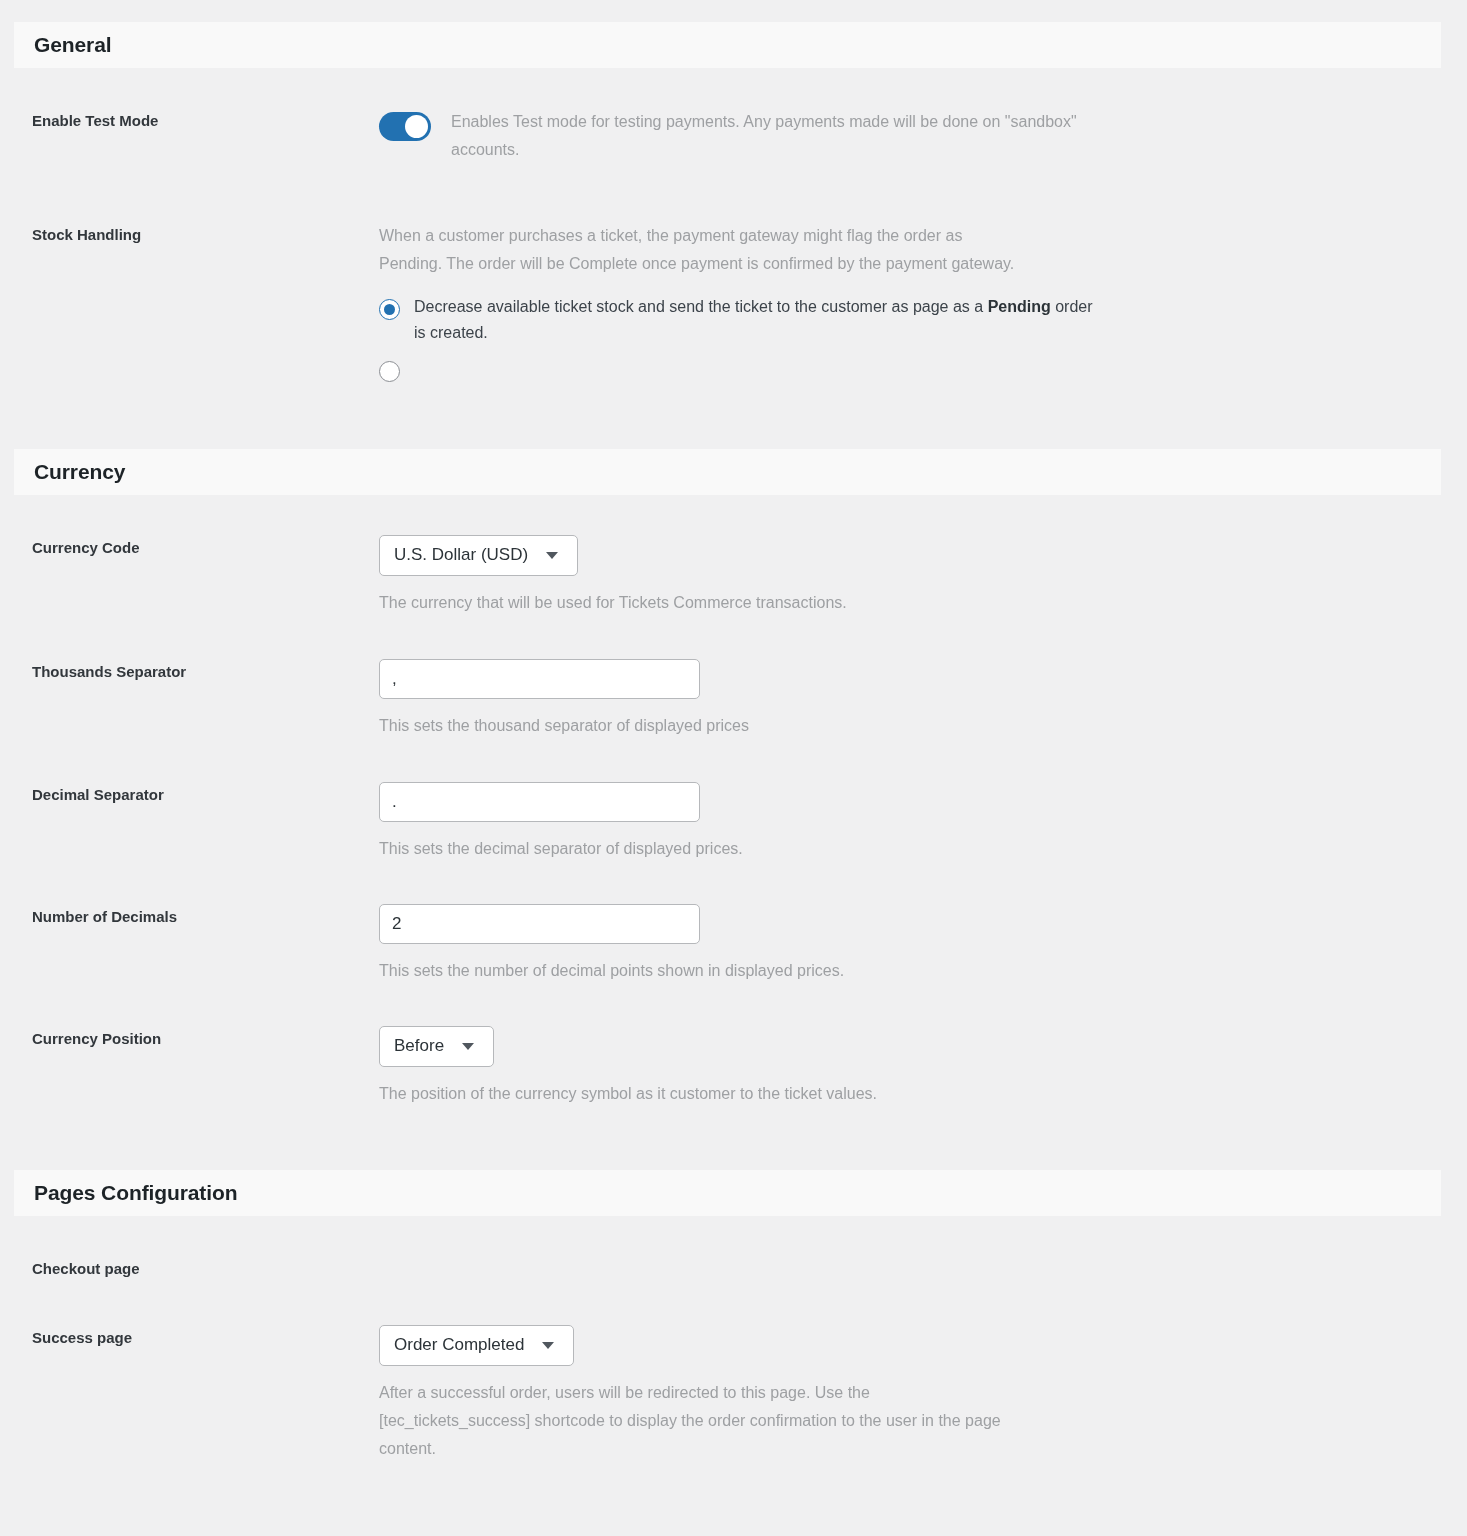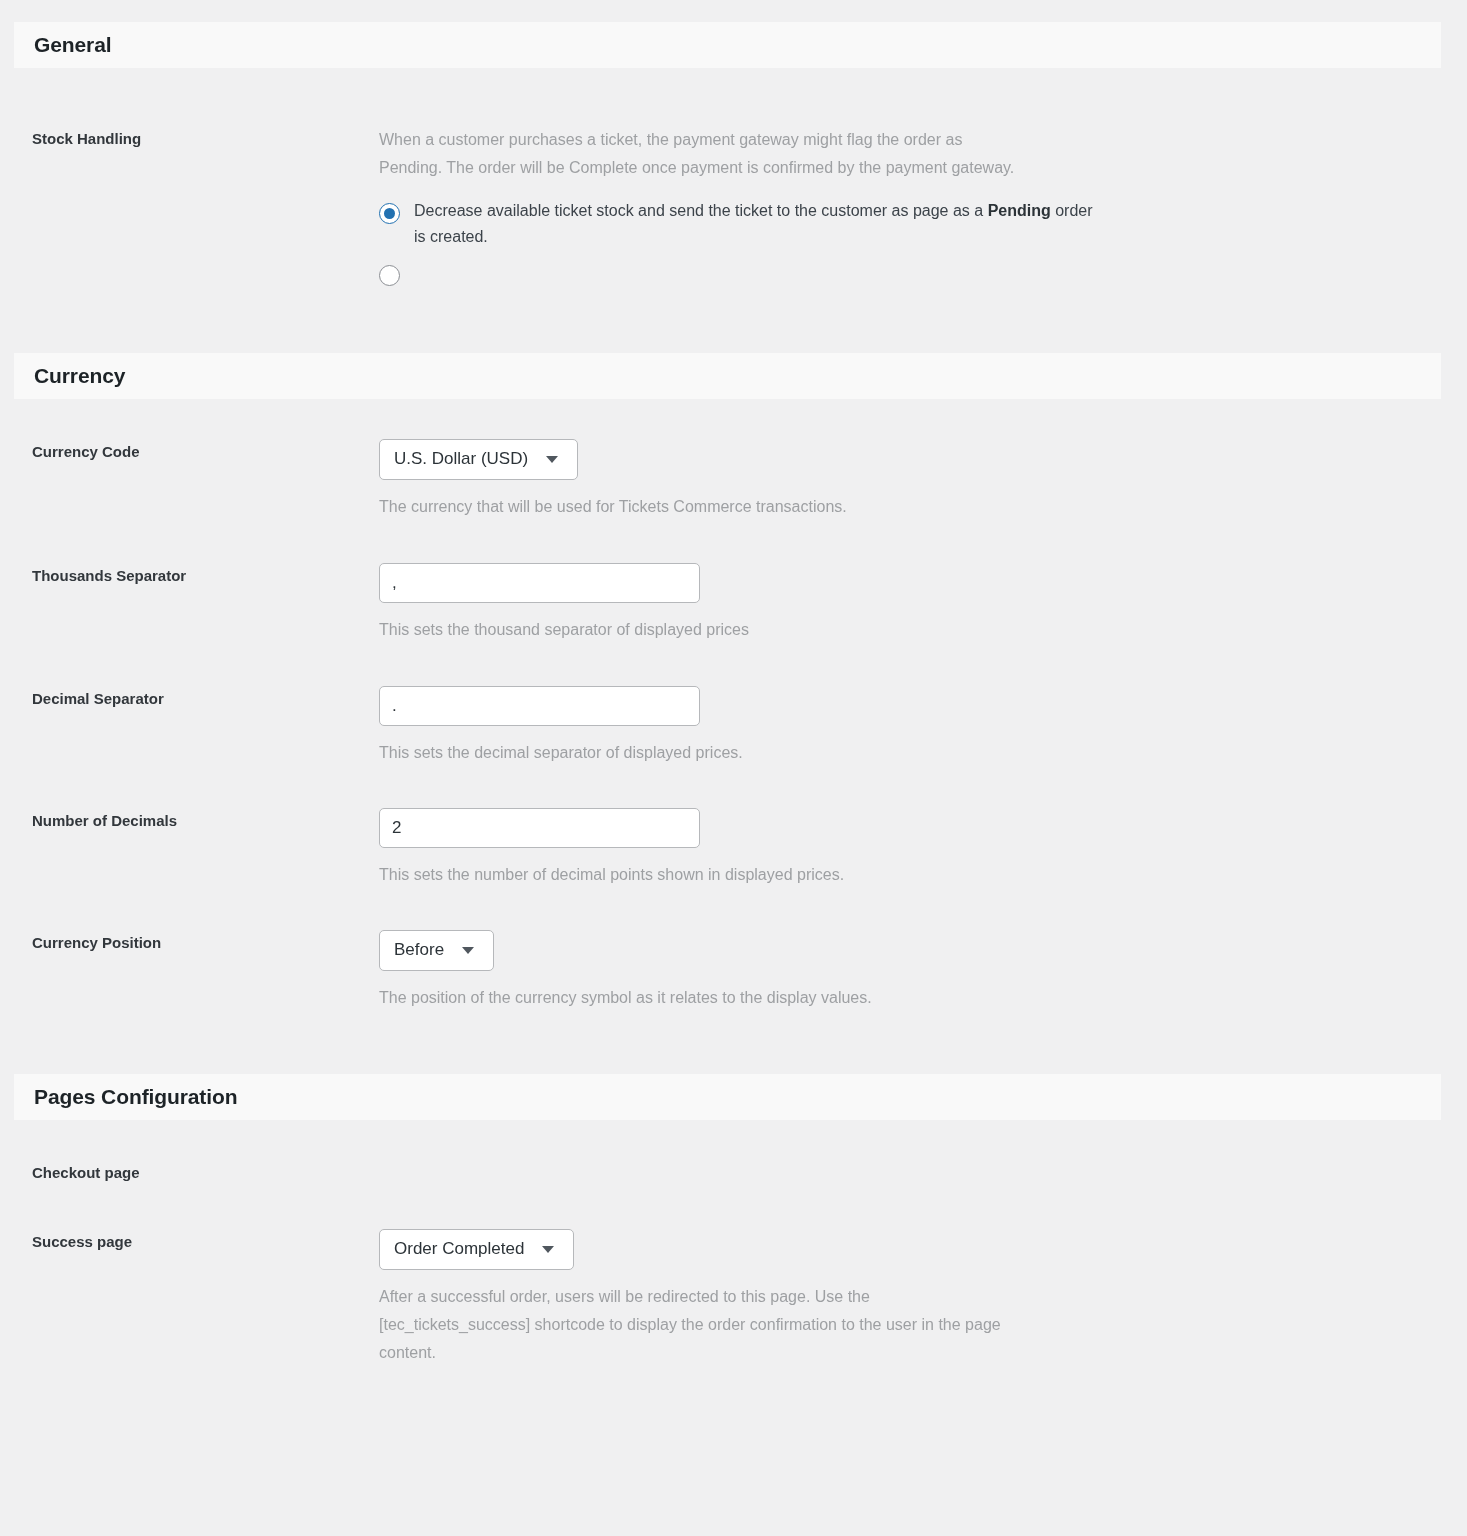--- a/index.html
+++ b/index.html
@@ -161,20 +161,31 @@
 </style>
 </head>
 <body>
 
 <div class="page">
 
   <div class="section-head" style="margin-top:22px;">
     <h2>General</h2>
   </div>
 
+  <div class="row" style="margin-top:40px;">
+    <div class="row-label">Enable Test Mode</div>
+    <div class="row-body">
+      <div class="toggle-line">
+        <div class="toggle">
+          <div class="knob"></div>
+        </div>
+        <p class="desc">Enables Test mode for testing payments. Any payments made will be done on "sandbox" accounts.</p>
+      </div>
+    </div>
+  </div>
 
   <div class="row" style="margin-top:58px;justify-content:flex-end;">
     <div class="row-label">Stock Handling</div>
     <div class="row-body">
       <p class="desc" style="max-width:648px;">When a customer purchases a ticket, the payment gateway might flag the order as Pending. The order will be Complete once payment is confirmed by the payment gateway.</p>
       <div class="radio-group">
 
         <div class="radio-item">
           <span class="radio checked"></span>
           <span class="radio-text"><span>Decrease available ticket stock and send the ticket to the customer as page as a </span><b>Pending</b><span> order is created.</span></span>
@@ -227,21 +238,21 @@
     </div>
   </div>
 
   <div class="row" style="margin-top:41px;">
     <div class="row-label">Currency Position</div>
     <div class="row-body">
       <div class="select">
         <span>Before</span>
         <span class="caret"></span>
       </div>
-      <p class="desc fieldhelp">The position of the currency symbol as it relates to the display values.</p>
+      <p class="desc fieldhelp">The position of the currency symbol as it customer to the ticket values.</p>
     </div>
   </div>
 
   <div class="section-head" style="margin-top:62px;">
     <h2>Pages Configuration</h2>
   </div>
 
   <div class="row" style="margin-top:40px;">
     <div class="row-label">Checkout page</div>
   </div>

